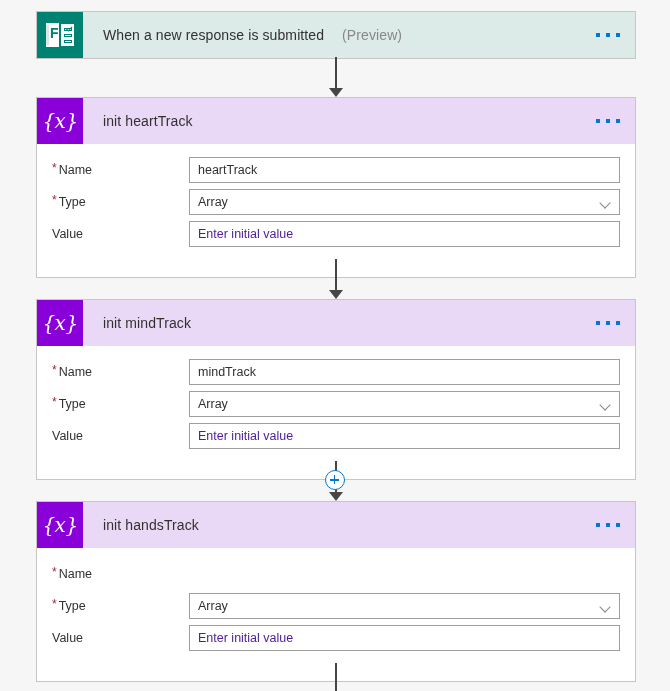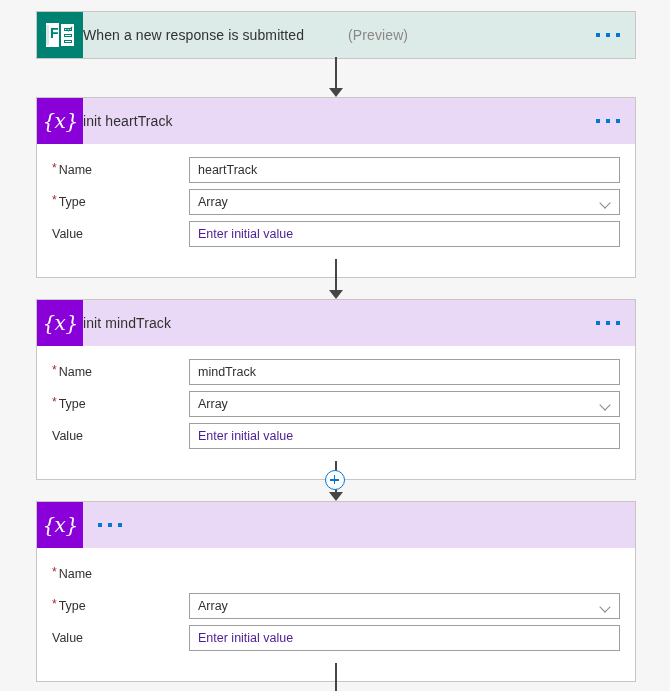--- a/index.html
+++ b/index.html
@@ -43,25 +43,24 @@
     width: 46px;
     min-width: 46px;
     display: flex;
     align-items: center;
     justify-content: center;
   }
   .card-title-wrap {
     flex: 1;
     display: flex;
     align-items: center;
-    padding-left: 0;
+    padding-left: 20px;
     font-size: 14px;
     color: #323130;
     letter-spacing: .1px;
-    gap: 26px;
   }
   .card-title-preview {
     color: #8a8886;
     margin-left: 18px;
   }
   .ellipsis-btn {
     width: 54px;
     display: flex;
     align-items: center;
     justify-content: center;
@@ -366,20 +365,23 @@
     <div class="line" style="height:31px;"></div>
     <div class="plus-btn" style="top:9px;"></div>
     <div class="arrowhead" style="top:31px;"></div>
   </div>
 
   <div class="card varcard" style="top:501px;">
     <div class="card-header">
       <div class="card-icon">
         <span class="brace">{x}</span>
       </div>
+      <div class="card-title-wrap">
+        <span>init handsTrack</span>
+      </div>
       <div class="ellipsis-btn">
         <i></i>
           <i></i>
           <i></i>
       </div>
     </div>
     <div class="card-body">
 
       <div class="field-row">
         <div class="field-label">

